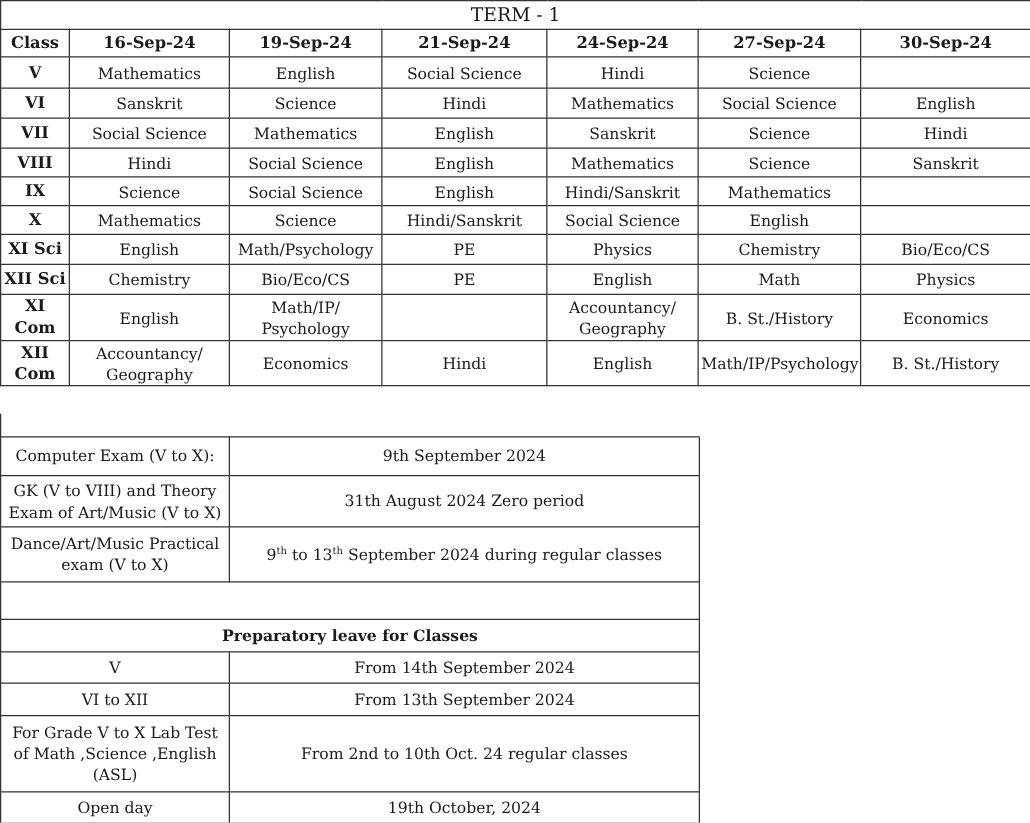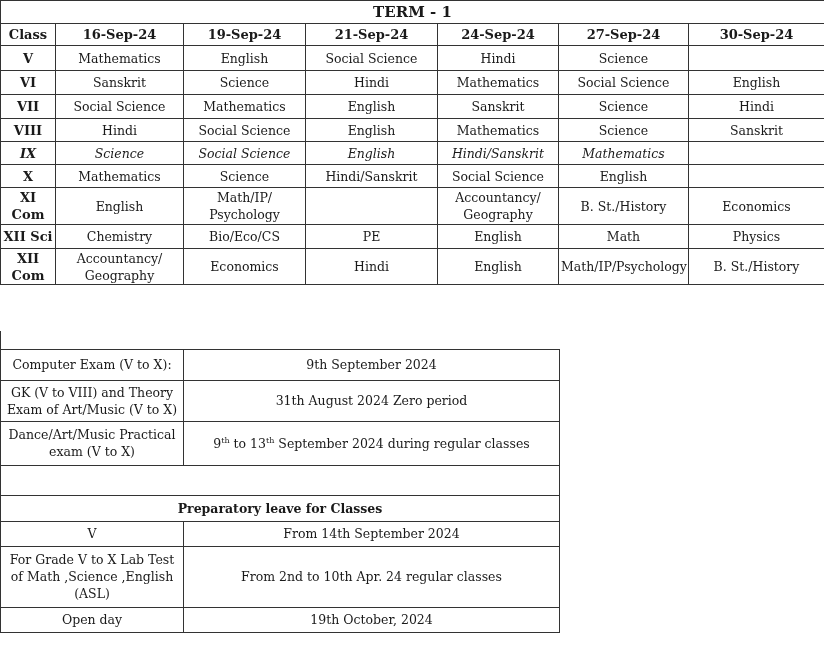--- a/index.html
+++ b/index.html
@@ -2,21 +2,21 @@
 <html><head>
 <meta charset="utf-8">
 <style>
   html, body { margin:0; padding:0; background:#ffffff; }
   body { width:824px; height:658px; position:relative; overflow:hidden;
          font-family:"DejaVu Serif","Liberation Serif",serif; color:#1a1a1a; }
   table { border-collapse:collapse; position:absolute; left:0; table-layout:fixed; }
   td, th { border:1px solid #333; text-align:center; vertical-align:middle; padding:0 2px;
            font-size:12.5px; line-height:17px; overflow:hidden; }
   #main { top:0; width:824px; }
-  .title-row td { font-weight:bold; font-size:15px; height:22px; line-height:20px; }
+  .title-row td { font-weight:normal; font-size:15px; height:22px; line-height:20px; }
   .hdr th { font-weight:bold; font-size:13px; height:21px; }
   .cls { font-weight:bold; font-size:13px; }
   #extra { top:331px; width:559px; }
   #extra td { font-size:12.5px; }
   .blank td { border-top:none; border-right:none; border-bottom:1px solid #333; }
   .prep-hdr td { font-weight:bold; }
   sup { font-size:8px; vertical-align:super; line-height:0; }
 </style>
 </head>
 <body>
@@ -75,55 +75,64 @@
       </tr>
       <tr style="height: 23px;">
         <td class="cls">VIII</td>
         <td>Hindi</td>
         <td>Social Science</td>
         <td>English</td>
         <td>Mathematics</td>
         <td>Science</td>
         <td>Sanskrit</td>
       </tr>
-      <tr style="height: 23px; font-style: italic;">
+      <tr style="height: 23px;">
         <td class="cls">IX</td>
         <td>Science</td>
         <td>Social Science</td>
         <td>English</td>
         <td>Hindi/Sanskrit</td>
         <td>Mathematics</td>
         <td></td>
       </tr>
       <tr style="height: 23px;">
         <td class="cls">X</td>
         <td>Mathematics</td>
         <td>Science</td>
         <td>Hindi/Sanskrit</td>
         <td>Social Science</td>
         <td>English</td>
         <td></td>
       </tr>
-      <tr style="height: 37px;">
-        <td class="cls">XI Com</td>
+      <tr style="height: 24px;">
+        <td class="cls">XI Sci</td>
         <td>English</td>
-        <td>Math/IP/ Psychology</td>
-        <td></td>
-        <td>Accountancy/ Geography</td>
-        <td>B. St./History</td>
-        <td>Economics</td>
+        <td>Math/Psychology</td>
+        <td>PE</td>
+        <td>Physics</td>
+        <td>Chemistry</td>
+        <td>Bio/Eco/CS</td>
       </tr>
       <tr style="height: 24px;">
         <td class="cls">XII Sci</td>
         <td>Chemistry</td>
         <td>Bio/Eco/CS</td>
         <td>PE</td>
         <td>English</td>
         <td>Math</td>
         <td>Physics</td>
+      </tr>
+      <tr style="height: 37px;">
+        <td class="cls">XI Com</td>
+        <td>English</td>
+        <td>Math/IP/ Psychology</td>
+        <td></td>
+        <td>Accountancy/ Geography</td>
+        <td>B. St./History</td>
+        <td>Economics</td>
       </tr>
       <tr style="height: 36px;">
         <td class="cls">XII Com</td>
         <td>Accountancy/ Geography</td>
         <td>Economics</td>
         <td>Hindi</td>
         <td>English</td>
         <td>Math/IP/Psychology</td>
         <td>B. St./History</td>
       </tr>
@@ -154,22 +163,26 @@
   <tr style="height:30px">
         <td colspan="2"></td>
       </tr>
   <tr class="prep-hdr" style="height:26px">
         <td colspan="2">Preparatory leave for Classes</td>
       </tr>
   <tr style="height:25px">
     <td>V</td>
     <td>From 14th September 2024</td>
   </tr>
+  <tr style="height:26px">
+    <td>VI to XII</td>
+    <td>From 13th September 2024</td>
+  </tr>
   <tr style="height:61px">
     <td style="padding:0 6px">For Grade V to X Lab Test of Math ,Science ,English (ASL)</td>
-    <td>From 2nd to 10th Apr. 24 regular classes</td>
+    <td>From 2nd to 10th Oct. 24 regular classes</td>
   </tr>
   <tr style="height:25px">
     <td>Open day</td>
     <td>19th October, 2024</td>
   </tr>
 </tbody>
   </table>
 
 </body></html>

